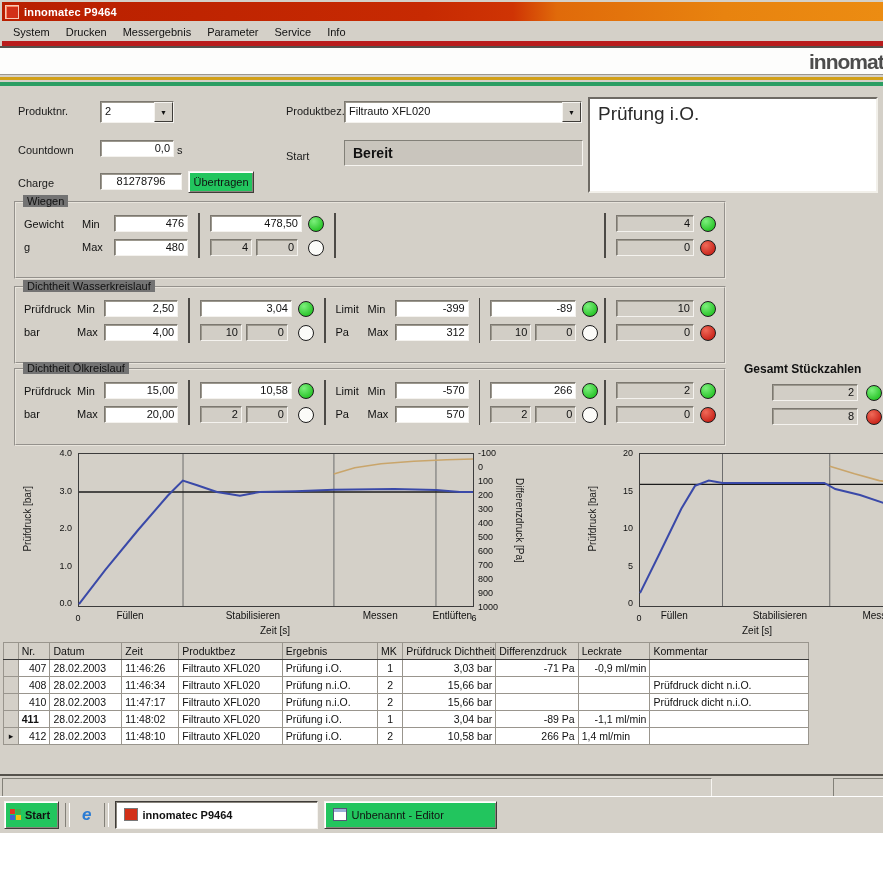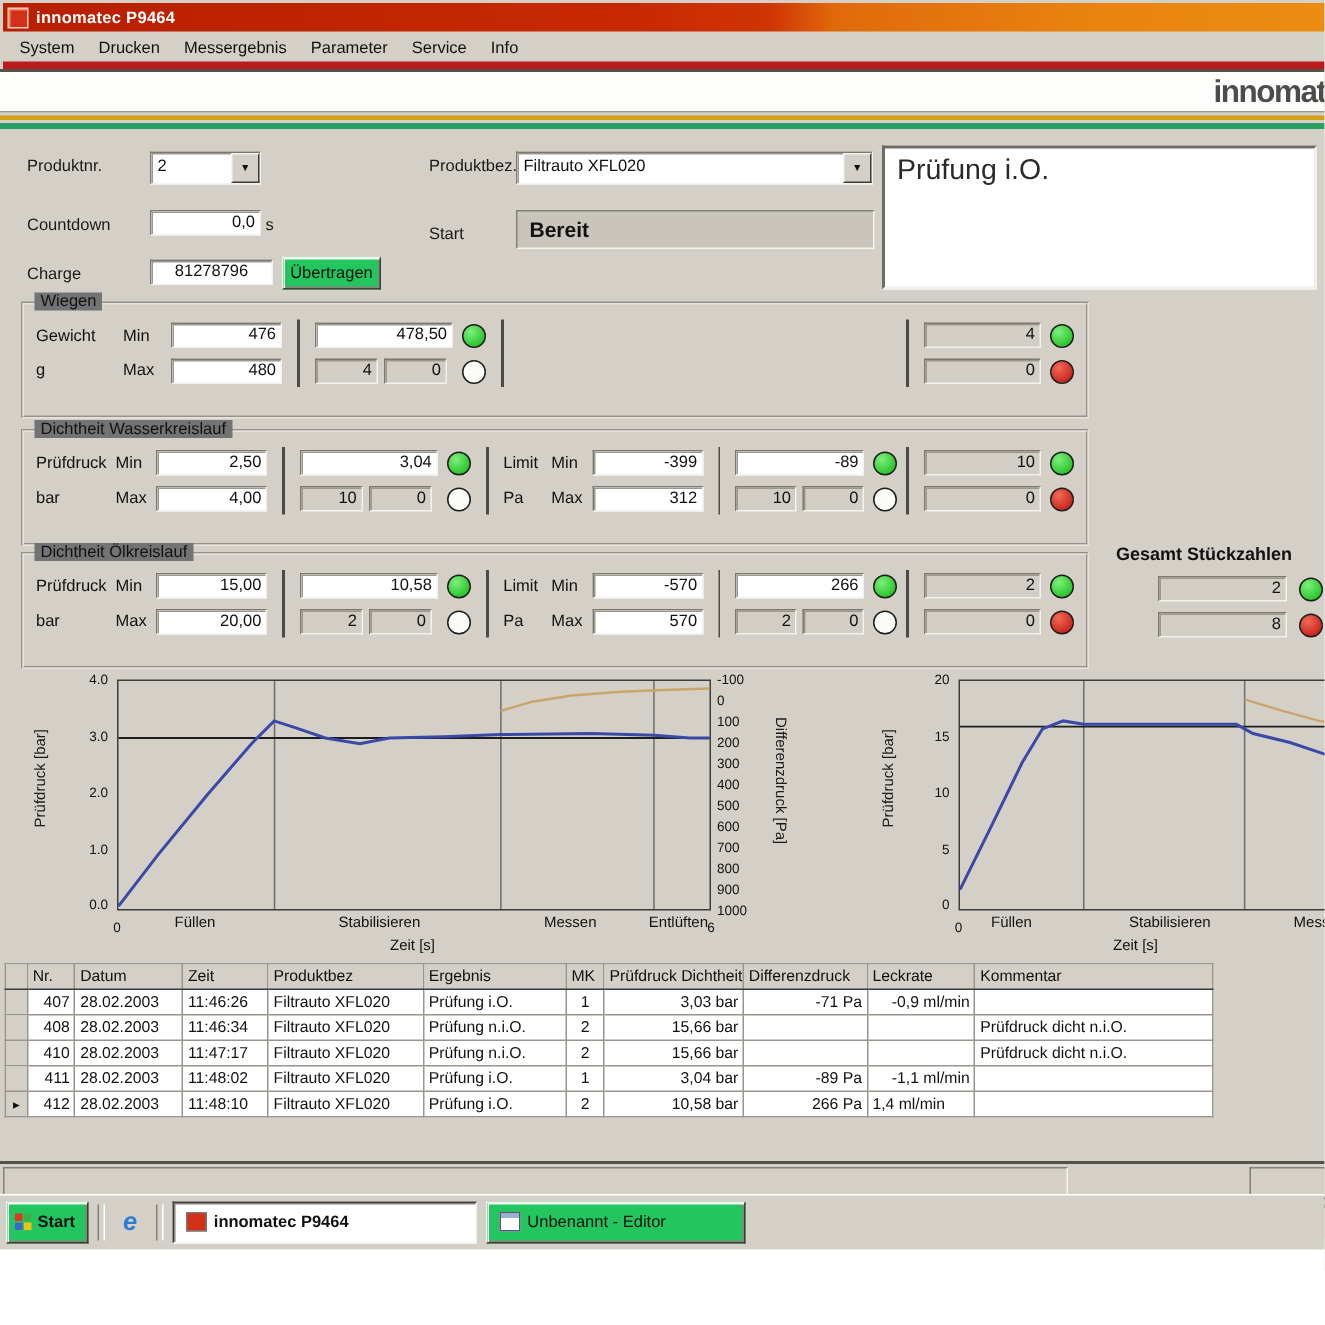--- a/index.html
+++ b/index.html
@@ -462,21 +462,21 @@
             <td style="text-align: left;">Filtrauto XFL020</td>
             <td style="text-align: left;">Prüfung n.i.O.</td>
             <td style="text-align: center;">2</td>
             <td style="text-align: right;">15,66 bar</td>
             <td style="text-align: right;"></td>
             <td style="text-align: right;"></td>
             <td style="text-align: left;">Prüfdruck dicht n.i.O.</td>
           </tr>
           <tr>
             <td class="sel"></td>
-            <td style="text-align: right;">411</td>
+            <td style=" font-weight: bold;">411</td>
             <td style="text-align: left;">28.02.2003</td>
             <td style="text-align: left;">11:48:02</td>
             <td style="text-align: left;">Filtrauto XFL020</td>
             <td style="text-align: left;">Prüfung i.O.</td>
             <td style="text-align: center;">1</td>
             <td style="text-align: right;">3,04 bar</td>
             <td style="text-align: right;">-89 Pa</td>
             <td style="text-align: right;">-1,1 ml/min</td>
             <td style="text-align: left;"></td>
           </tr>

